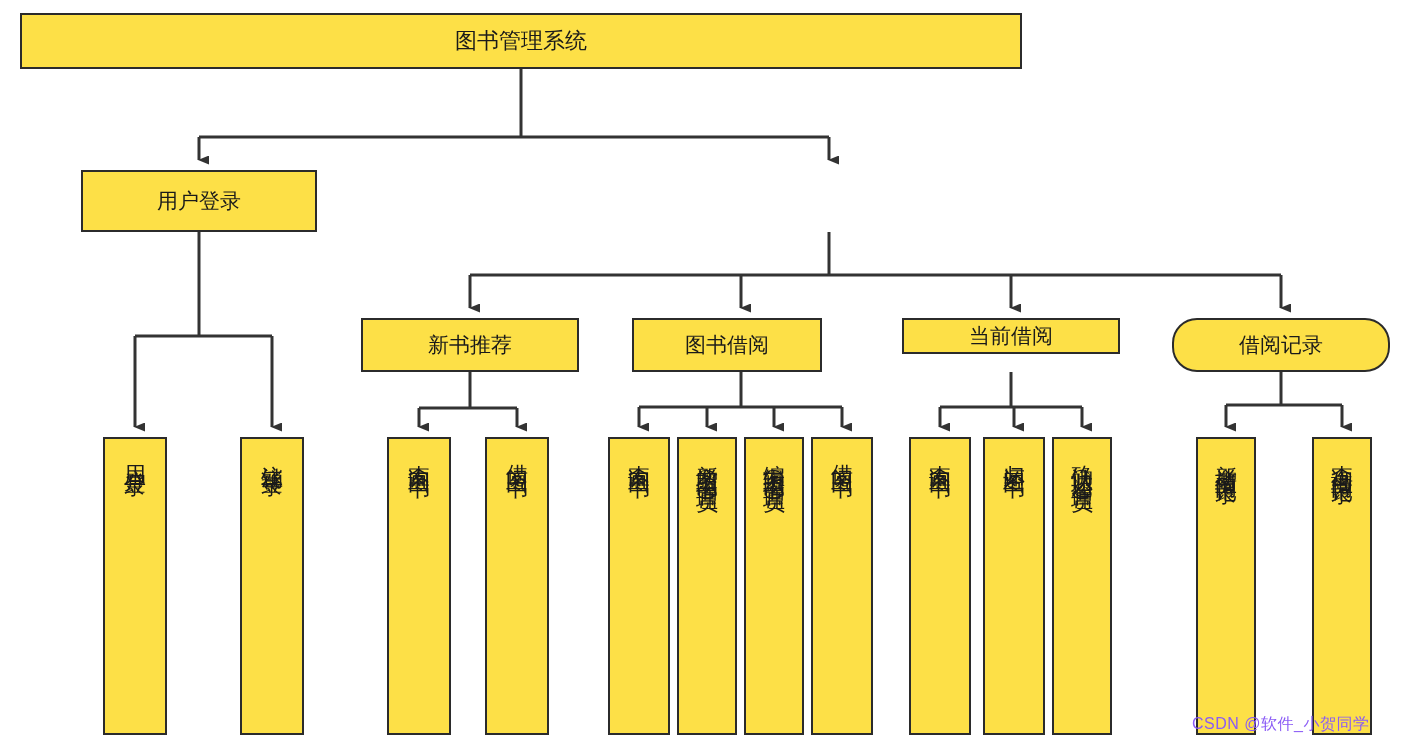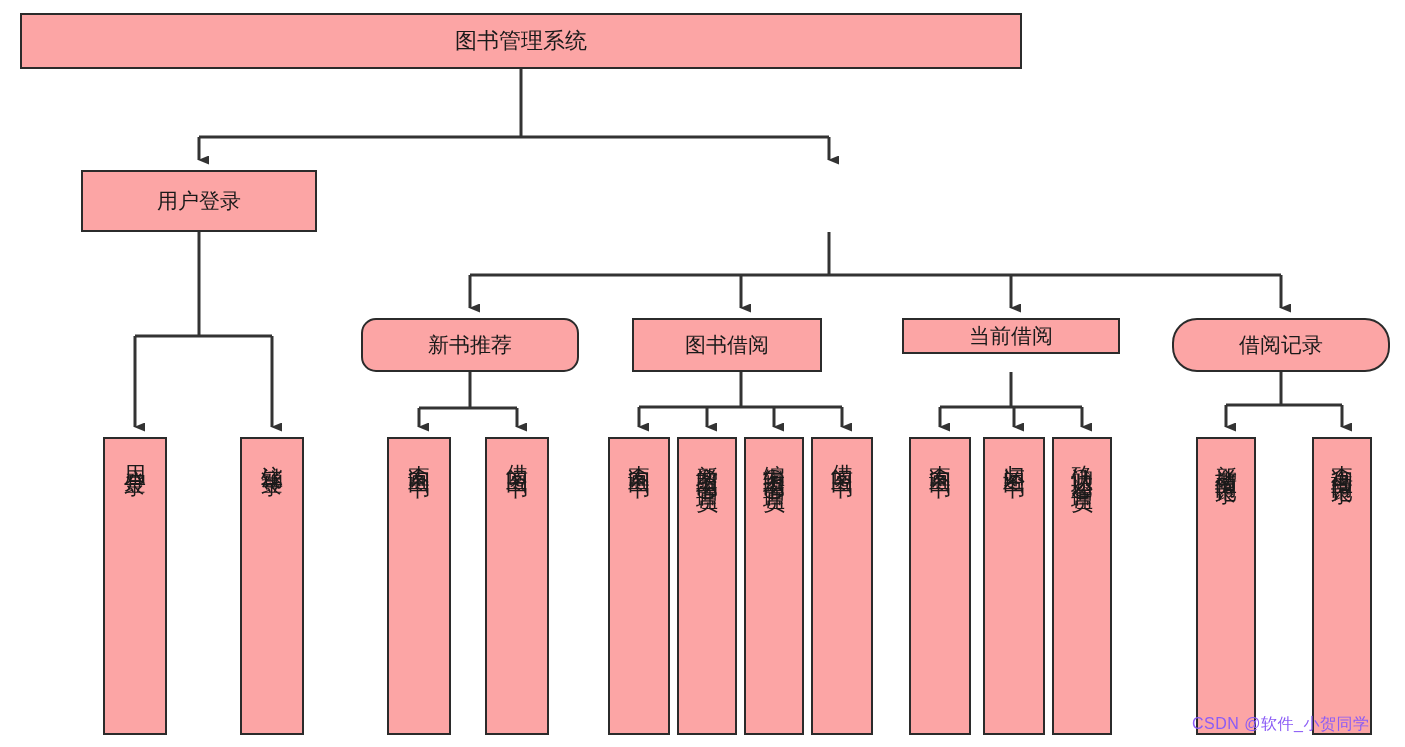--- a/index.html
+++ b/index.html
@@ -22,21 +22,21 @@
   svg#edges {
     position: absolute;
     left: 0;
     top: 0;
     width: 1405px;
     height: 747px;
   }
   .node {
     position: absolute;
     box-sizing: border-box;
-    background: #fca5a5;
+    background: #fde047;
     border: 2px solid #2b2b2b;
     display: flex;
     align-items: center;
     justify-content: center;
     z-index: 2;
   }
   .node-label {
     color: #1a1a1a;
     text-align: center;
     line-height: 1.18;
@@ -126,21 +126,21 @@
   </svg>
 
   <div class="node root horiz" style="left: 20px; top: 13px; width: 1002px; height: 56px;">
     <span class="node-label">图书管理系统</span>
   </div>
 
   <div class="node horiz" style="left: 81px; top: 170px; width: 236px; height: 62px;">
     <span class="node-label">用户登录</span>
   </div>
 
-  <div class="node horiz" style="left: 361px; top: 318px; width: 218px; height: 54px; border-radius: 15px;">
+  <div class="node horiz" style="left: 361px; top: 318px; width: 218px; height: 54px;">
     <span class="node-label">新书推荐</span>
   </div>
   <div class="node horiz" style="left: 632px; top: 318px; width: 190px; height: 54px;">
     <span class="node-label">图书借阅</span>
   </div>
   <div class="node horiz" style="left: 902px; top: 318px; width: 218px; height: 36px;">
     <span class="node-label">当前借阅</span>
   </div>
   <div class="node horiz" style="left: 1172px; top: 318px; width: 218px; height: 54px; border-radius: 25px;">
     <span class="node-label">借阅记录</span>

